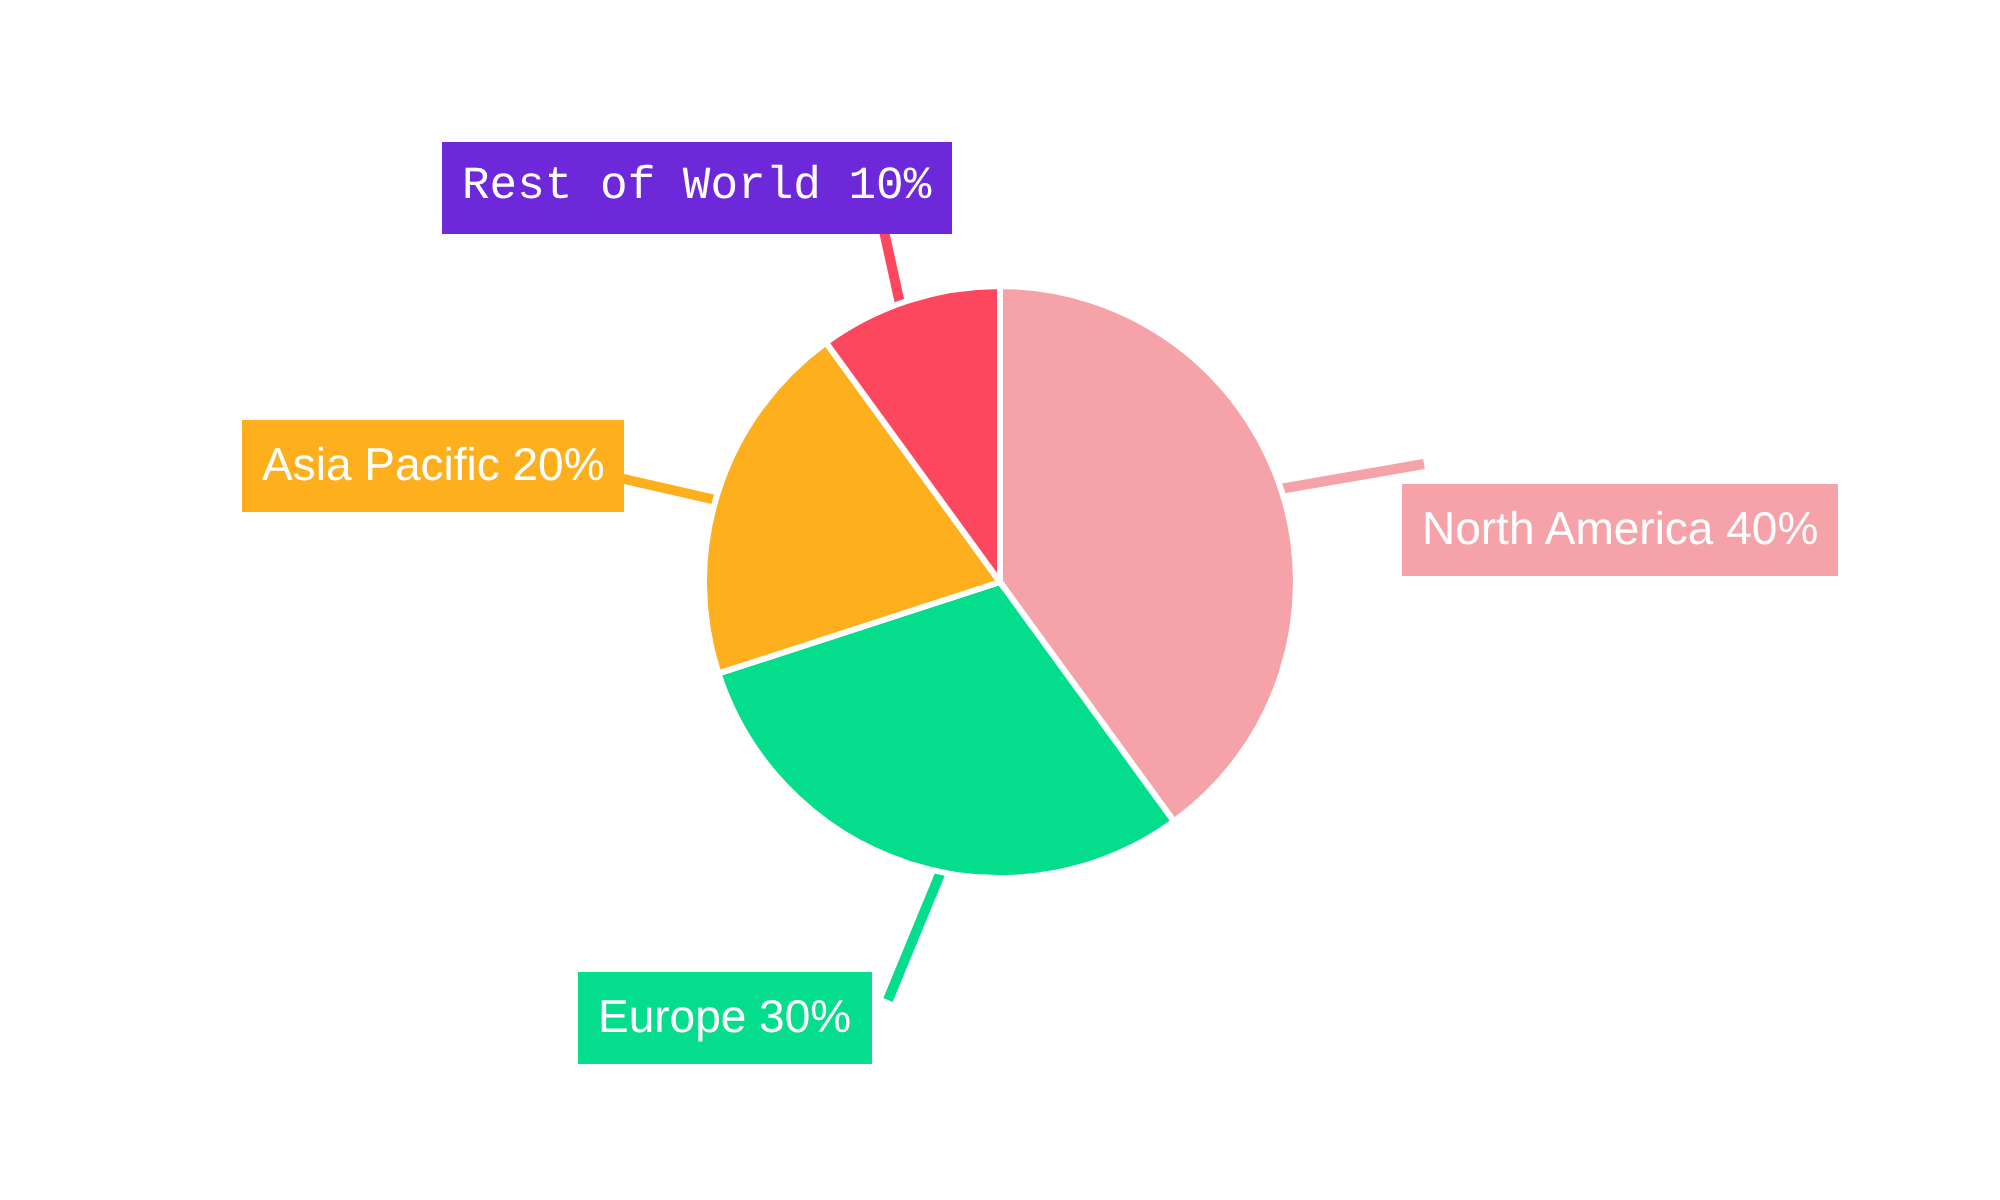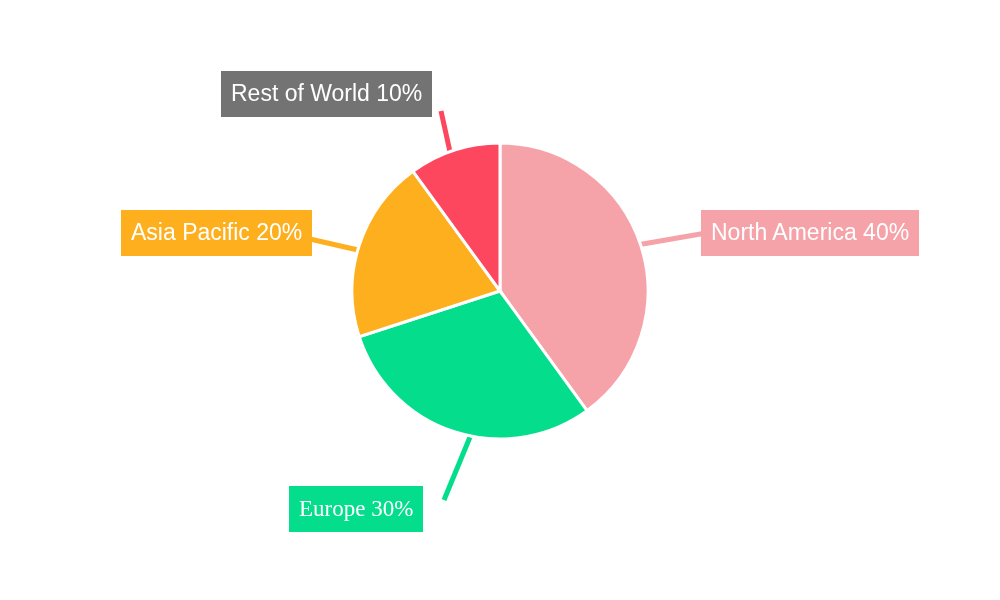--- a/index.html
+++ b/index.html
@@ -77,21 +77,21 @@
       <path d="M 500 291 L 500.00 143.00 A 148 148 0 0 1 586.99 410.73 Z" fill="#F5A3A8" stroke="#ffffff" stroke-width="3"></path>
 
       <path d="M 500 291 L 586.99 410.73 A 148 148 0 0 1 359.24 336.73 Z" fill="#04DE8C" stroke="#ffffff" stroke-width="3"></path>
 
       <path d="M 500 291 L 359.24 336.73 A 148 148 0 0 1 413.01 171.27 Z" fill="#FEAF1E" stroke="#ffffff" stroke-width="3"></path>
 
       <path d="M 500 291 L 413.01 171.27 A 148 148 0 0 1 500.00 143.00 Z" fill="#FC475E" stroke="#ffffff" stroke-width="3"></path>
     </g>
   </svg>
 
-  <div class="slice-label" id="label-north-america" style="background: rgb(245, 163, 168);">North America 40%</div>
+  <div class="slice-label" id="label-north-america" style="background: rgb(245, 163, 168); margin-top: 32px;">North America 40%</div>
 
-  <div class="slice-label" id="label-europe" style="background: rgb(4, 222, 140); font-family: Liberation Serif, serif;">Europe 30%</div>
+  <div class="slice-label" id="label-europe" style="background: rgb(4, 222, 140);">Europe 30%</div>
 
   <div class="slice-label" id="label-asia-pacific" style="background: rgb(254, 175, 30);">Asia Pacific 20%</div>
 
-  <div class="slice-label" id="label-rest-of-world" style="background: #737373;">Rest of World 10%</div>
+  <div class="slice-label" id="label-rest-of-world" style="background: #6d28d9; font-family: Liberation Mono, monospace;">Rest of World 10%</div>
 
 </div>
 
 </body></html>

